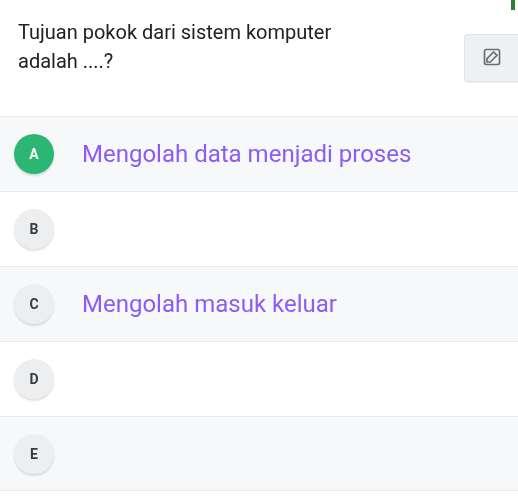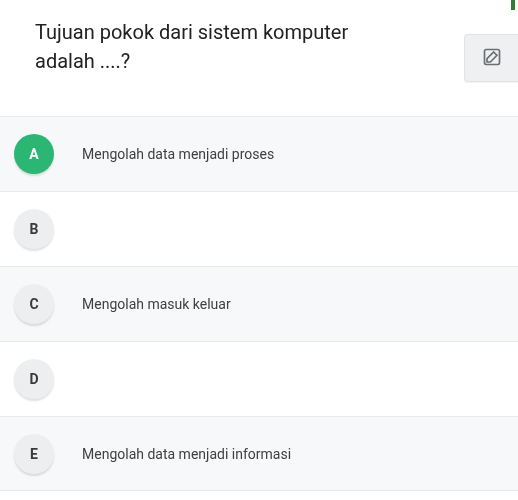--- a/index.html
+++ b/index.html
@@ -1,28 +1,28 @@
 <!DOCTYPE html>
 <html><head>
 <meta charset="utf-8">
 <style>
   * { box-sizing: border-box; margin: 0; padding: 0; }
   html, body { width: 518px; height: 500px; font-family: -apple-system, BlinkMacSystemFont, "Segoe UI", Roboto, Arial, sans-serif; background: #fff; color: #222; overflow: hidden; }
   .top-accent { position: absolute; top: 0; right: 3px; width: 4px; height: 10px; background: #2e7d32; }
-  .header { display: flex; align-items: flex-start; padding: 18px 16px 0 35px; gap: 10px; }
+  .header { display: flex; align-items: flex-start; padding: 18px 16px 0 18px; gap: 10px; }
   .question { font-size: 20px; line-height: 1.45; color: #222; flex: 1 1 auto; max-width: 360px; }
   .edit-btn { position: absolute; top: 34px; right: 0; width: 54px; height: 48px; background: #eef0f2; border-left: 1px solid #e1e3e6; border-top: 1px solid #e1e3e6; border-bottom: 1px solid #e1e3e6; border-right: none; border-radius: 4px 0 0 4px; display: flex; align-items: center; justify-content: center; cursor: pointer; box-shadow: 0 1px 1px rgba(0,0,0,.05); }
   .edit-btn svg { width: 20px; height: 20px; stroke: #6b6f73; fill: none; stroke-width: 2; }
   .options { margin-top: 40px; }
   .opt { display: flex; align-items: center; height: 75px; padding: 0 16px 0 14px; gap: 28px; border-top: 1px solid #e8e9eb; cursor: pointer; background: #fff; }
   .opt.alt { background: #f7f8f9; }
   .opt:last-child { border-bottom: 1px solid #e8e9eb; }
   .letter { width: 40px; height: 40px; min-width: 40px; border-radius: 50%; display: flex; align-items: center; justify-content: center; font-weight: 700; font-size: 14px; background: #edeef0; color: #383a3d; box-shadow: 0 2px 2px rgba(0,0,0,.12); }
   .letter.correct { background: #2bb673; color: #fff; }
-  .answer { font-size: 14px; color: #404040; }
+  .answer { font-size: 24px; color: #8b5cf6; }
 </style>
 </head>
 <body>
 
 <div class="top-accent"></div>
 
 <div class="header">
   <div class="question">Tujuan pokok dari sistem komputer adalah ....?</div>
 </div>
 
@@ -50,16 +50,15 @@
     <div class="letter">C</div>
     <div class="answer">Mengolah masuk keluar</div>
   </div>
 
   <div class="opt">
     <div class="letter">D</div>
   </div>
 
   <div class="opt alt">
     <div class="letter">E</div>
-    <div class="answer">Mengolah data menjadi informasi</div>
   </div>
 
 </div>
 
 </body></html>

